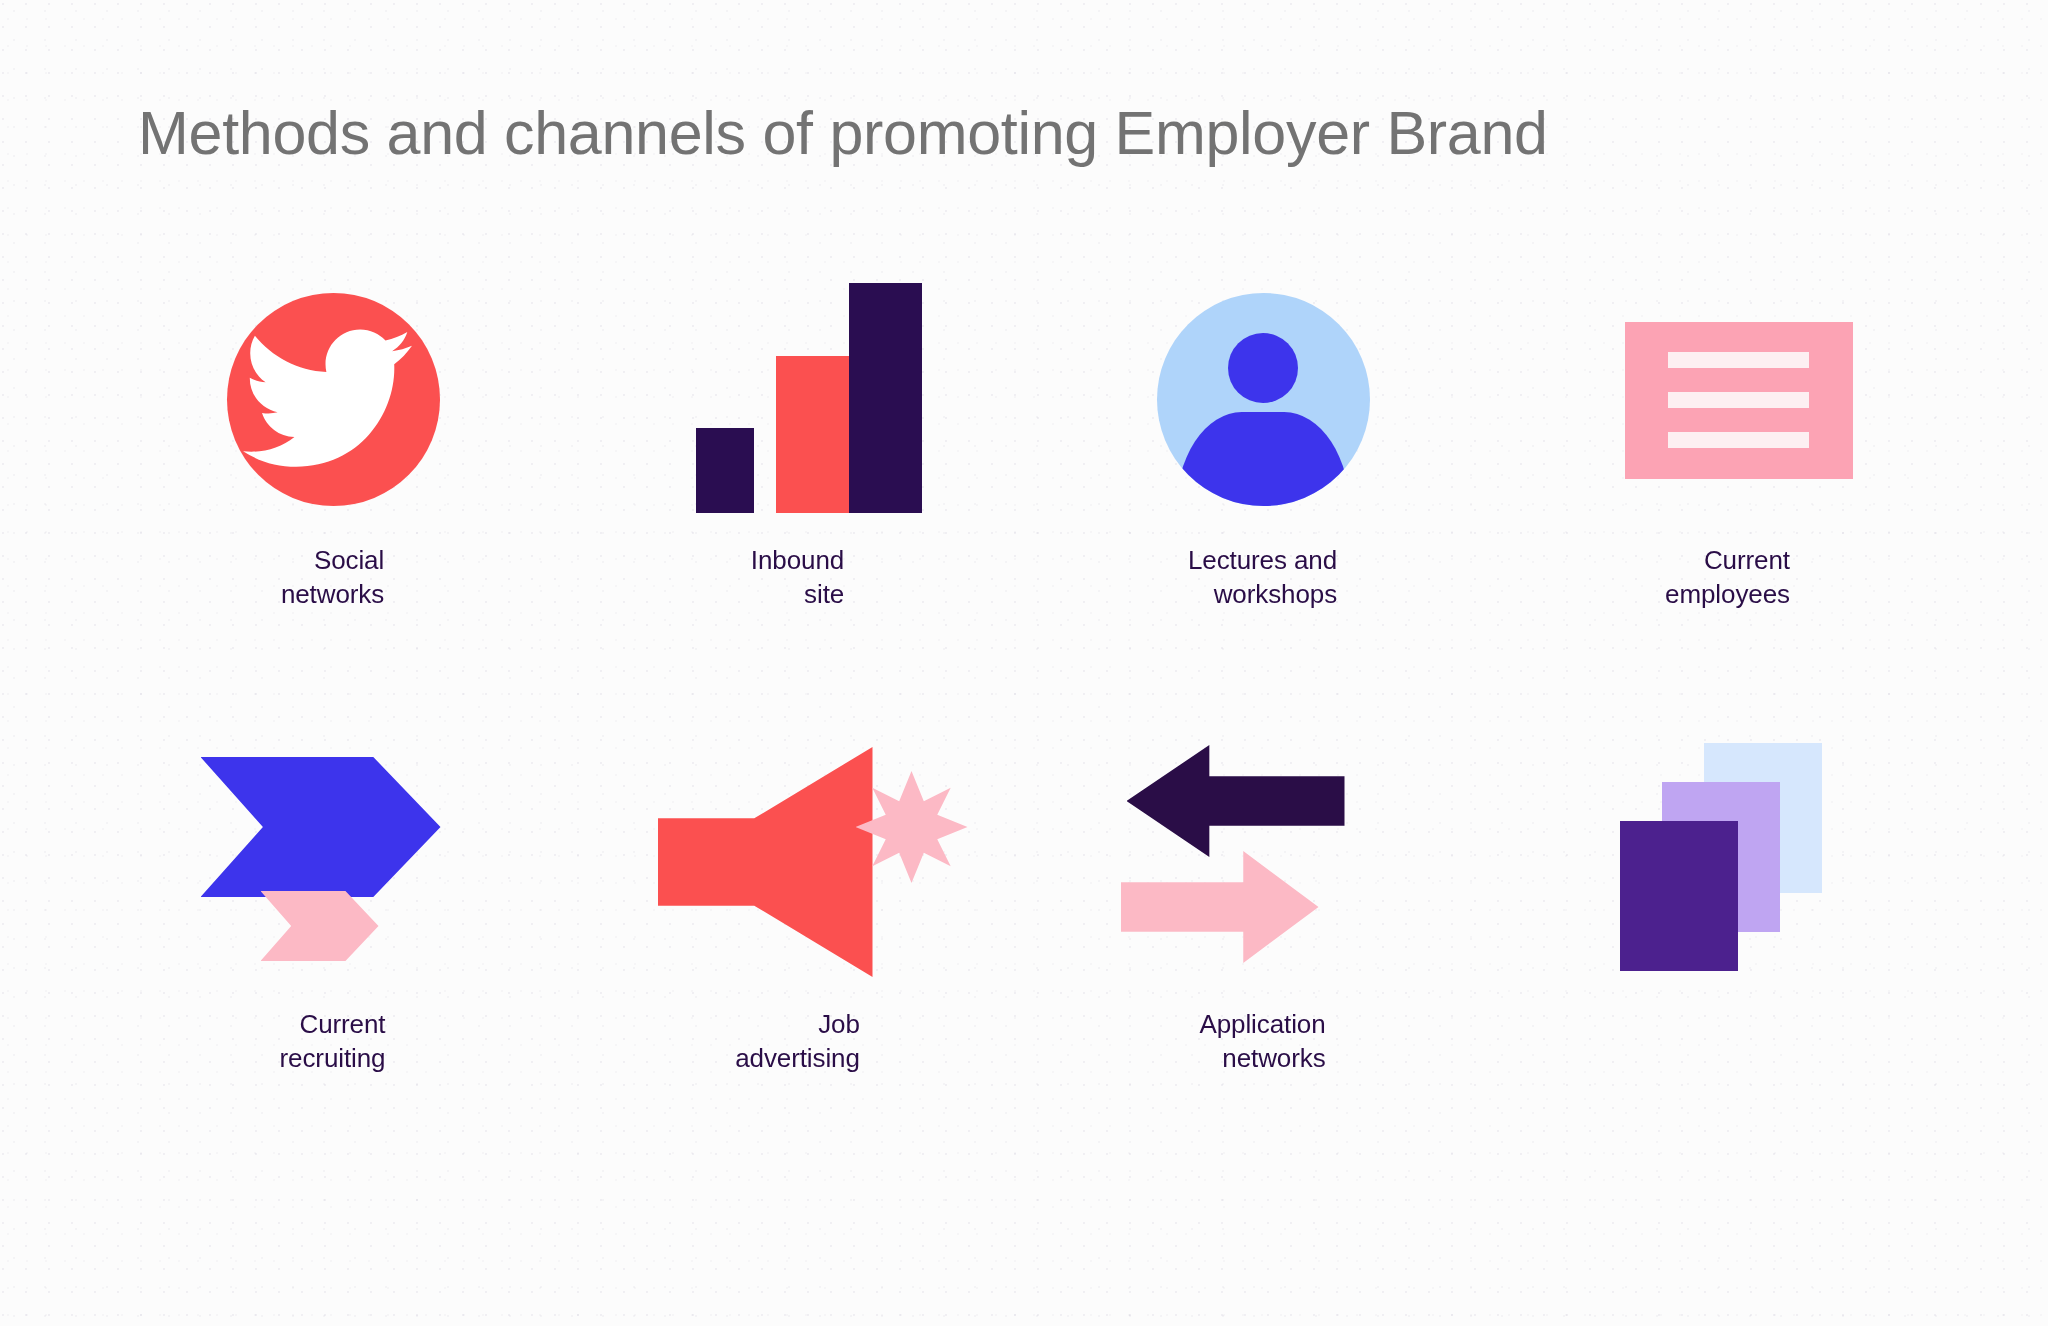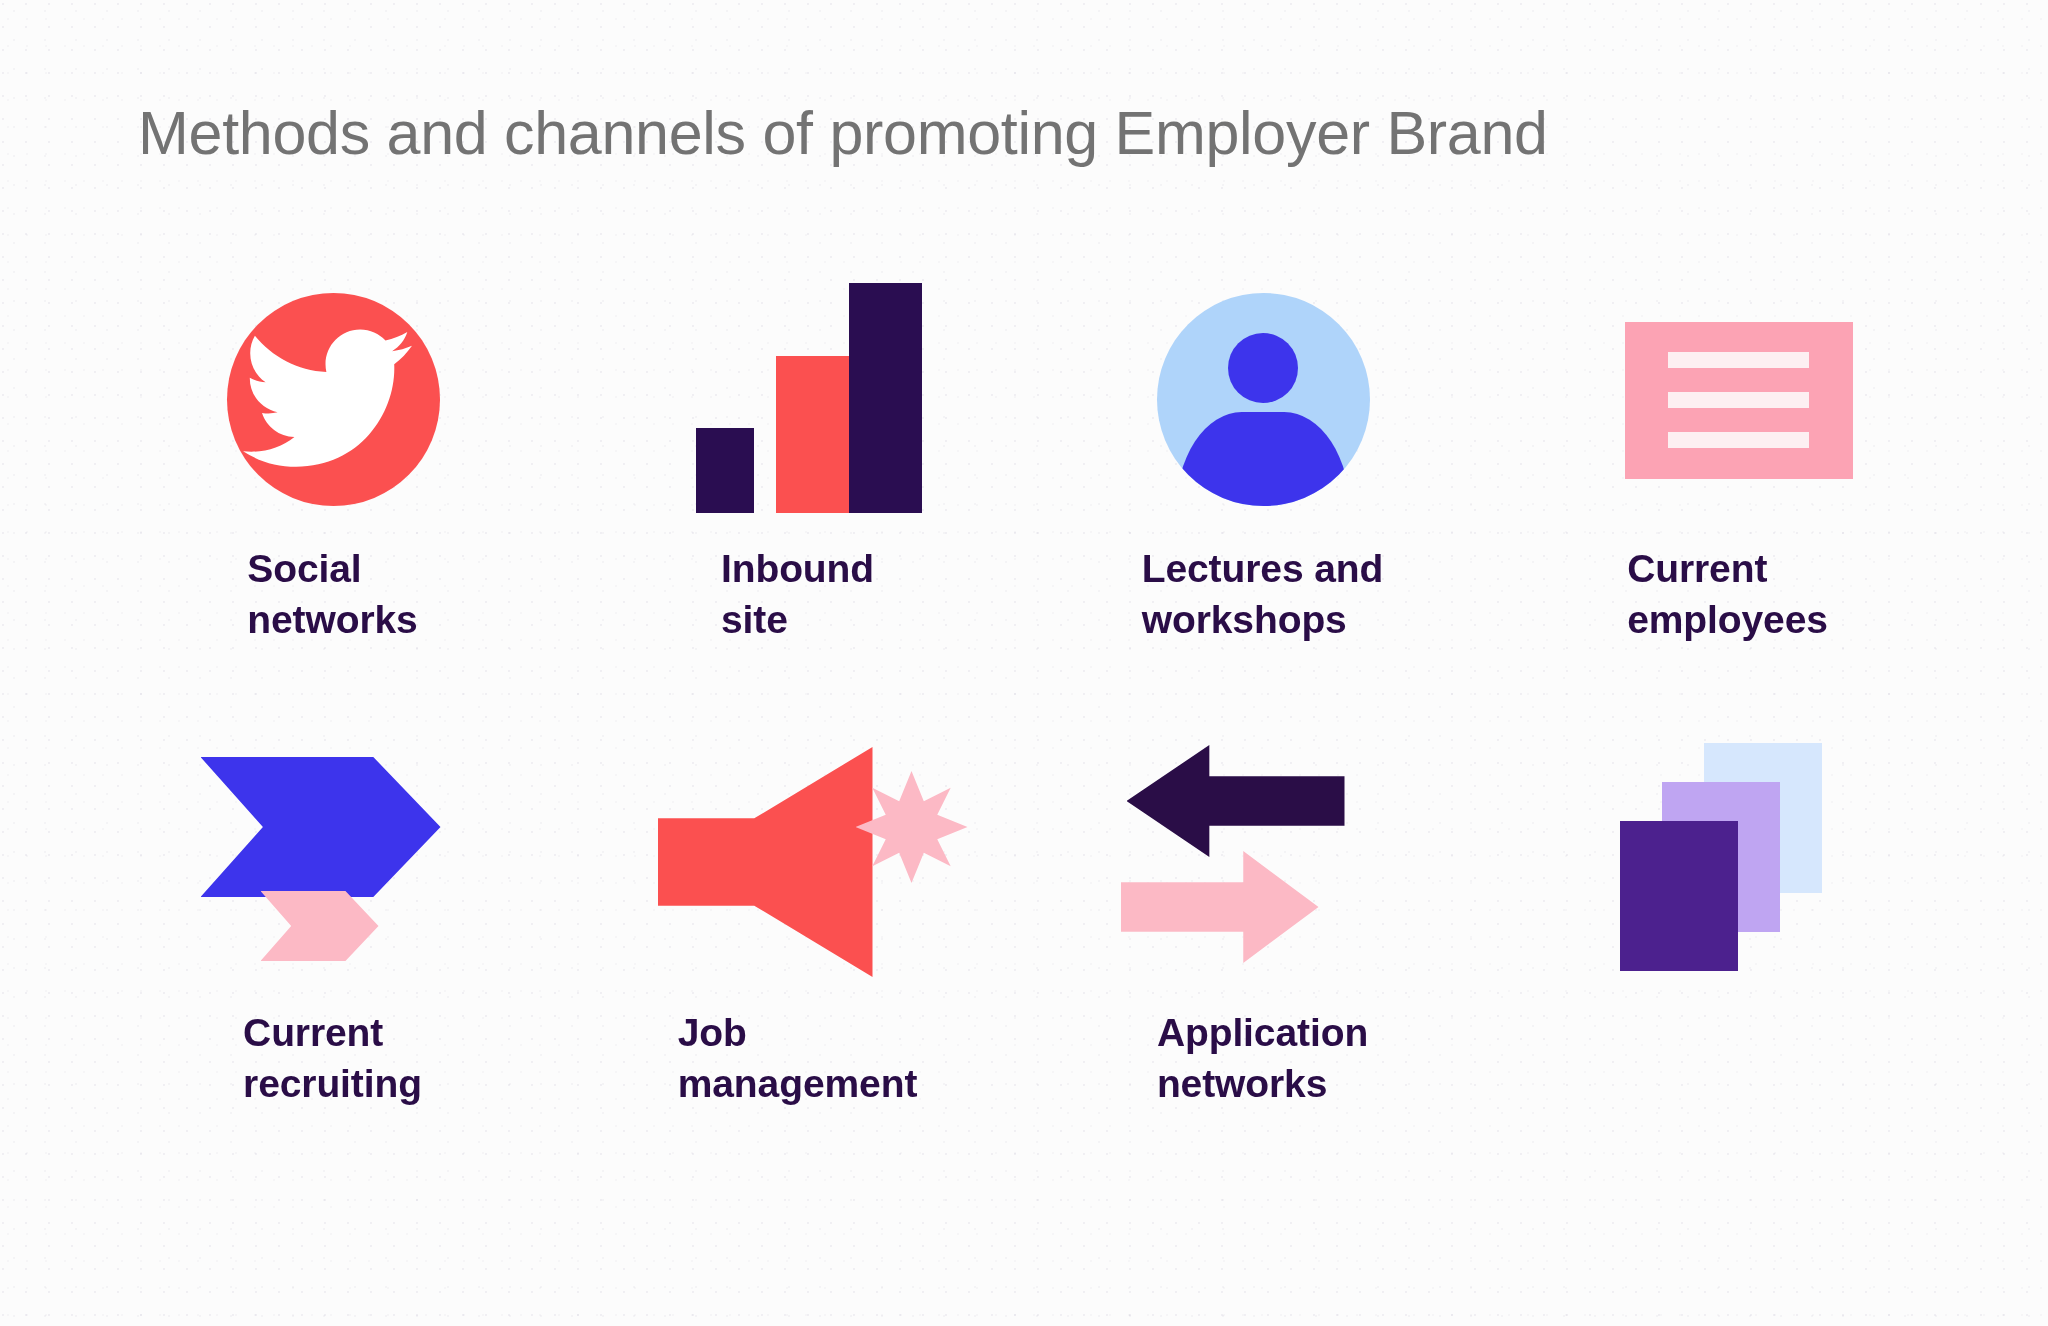--- a/index.html
+++ b/index.html
@@ -66,25 +66,25 @@
   .icon-cell {
     height: 260px;
     justify-content: center;
   }
   .label-cell {
     height: 190px;
     justify-content: flex-start;
     padding-top: 34px;
   }
   .item-label {
-    font-size: 39px;
+    font-size: 26px;
     line-height: 1.30;
     color: #2a0d47;
-    text-align: left;
-    font-weight: 700;
+    text-align: right;
+    font-weight: 400;
     letter-spacing: -0.1px;
     white-space: pre-line;
   }
 
   .icon-box {
     position: relative;
     width: 300px;
     height: 250px;
   }
 
@@ -294,21 +294,21 @@
         <div class="card card-front"></div>
       </div>
     </div>
 
     <div class="cell label-cell">
       <div class="item-label">Current
 recruiting</div>
     </div>
     <div class="cell label-cell">
       <div class="item-label">Job
-management</div>
+advertising</div>
     </div>
     <div class="cell label-cell">
       <div class="item-label">Application
 networks</div>
     </div>
 
   </div>
 </div>
 
 </body></html>

